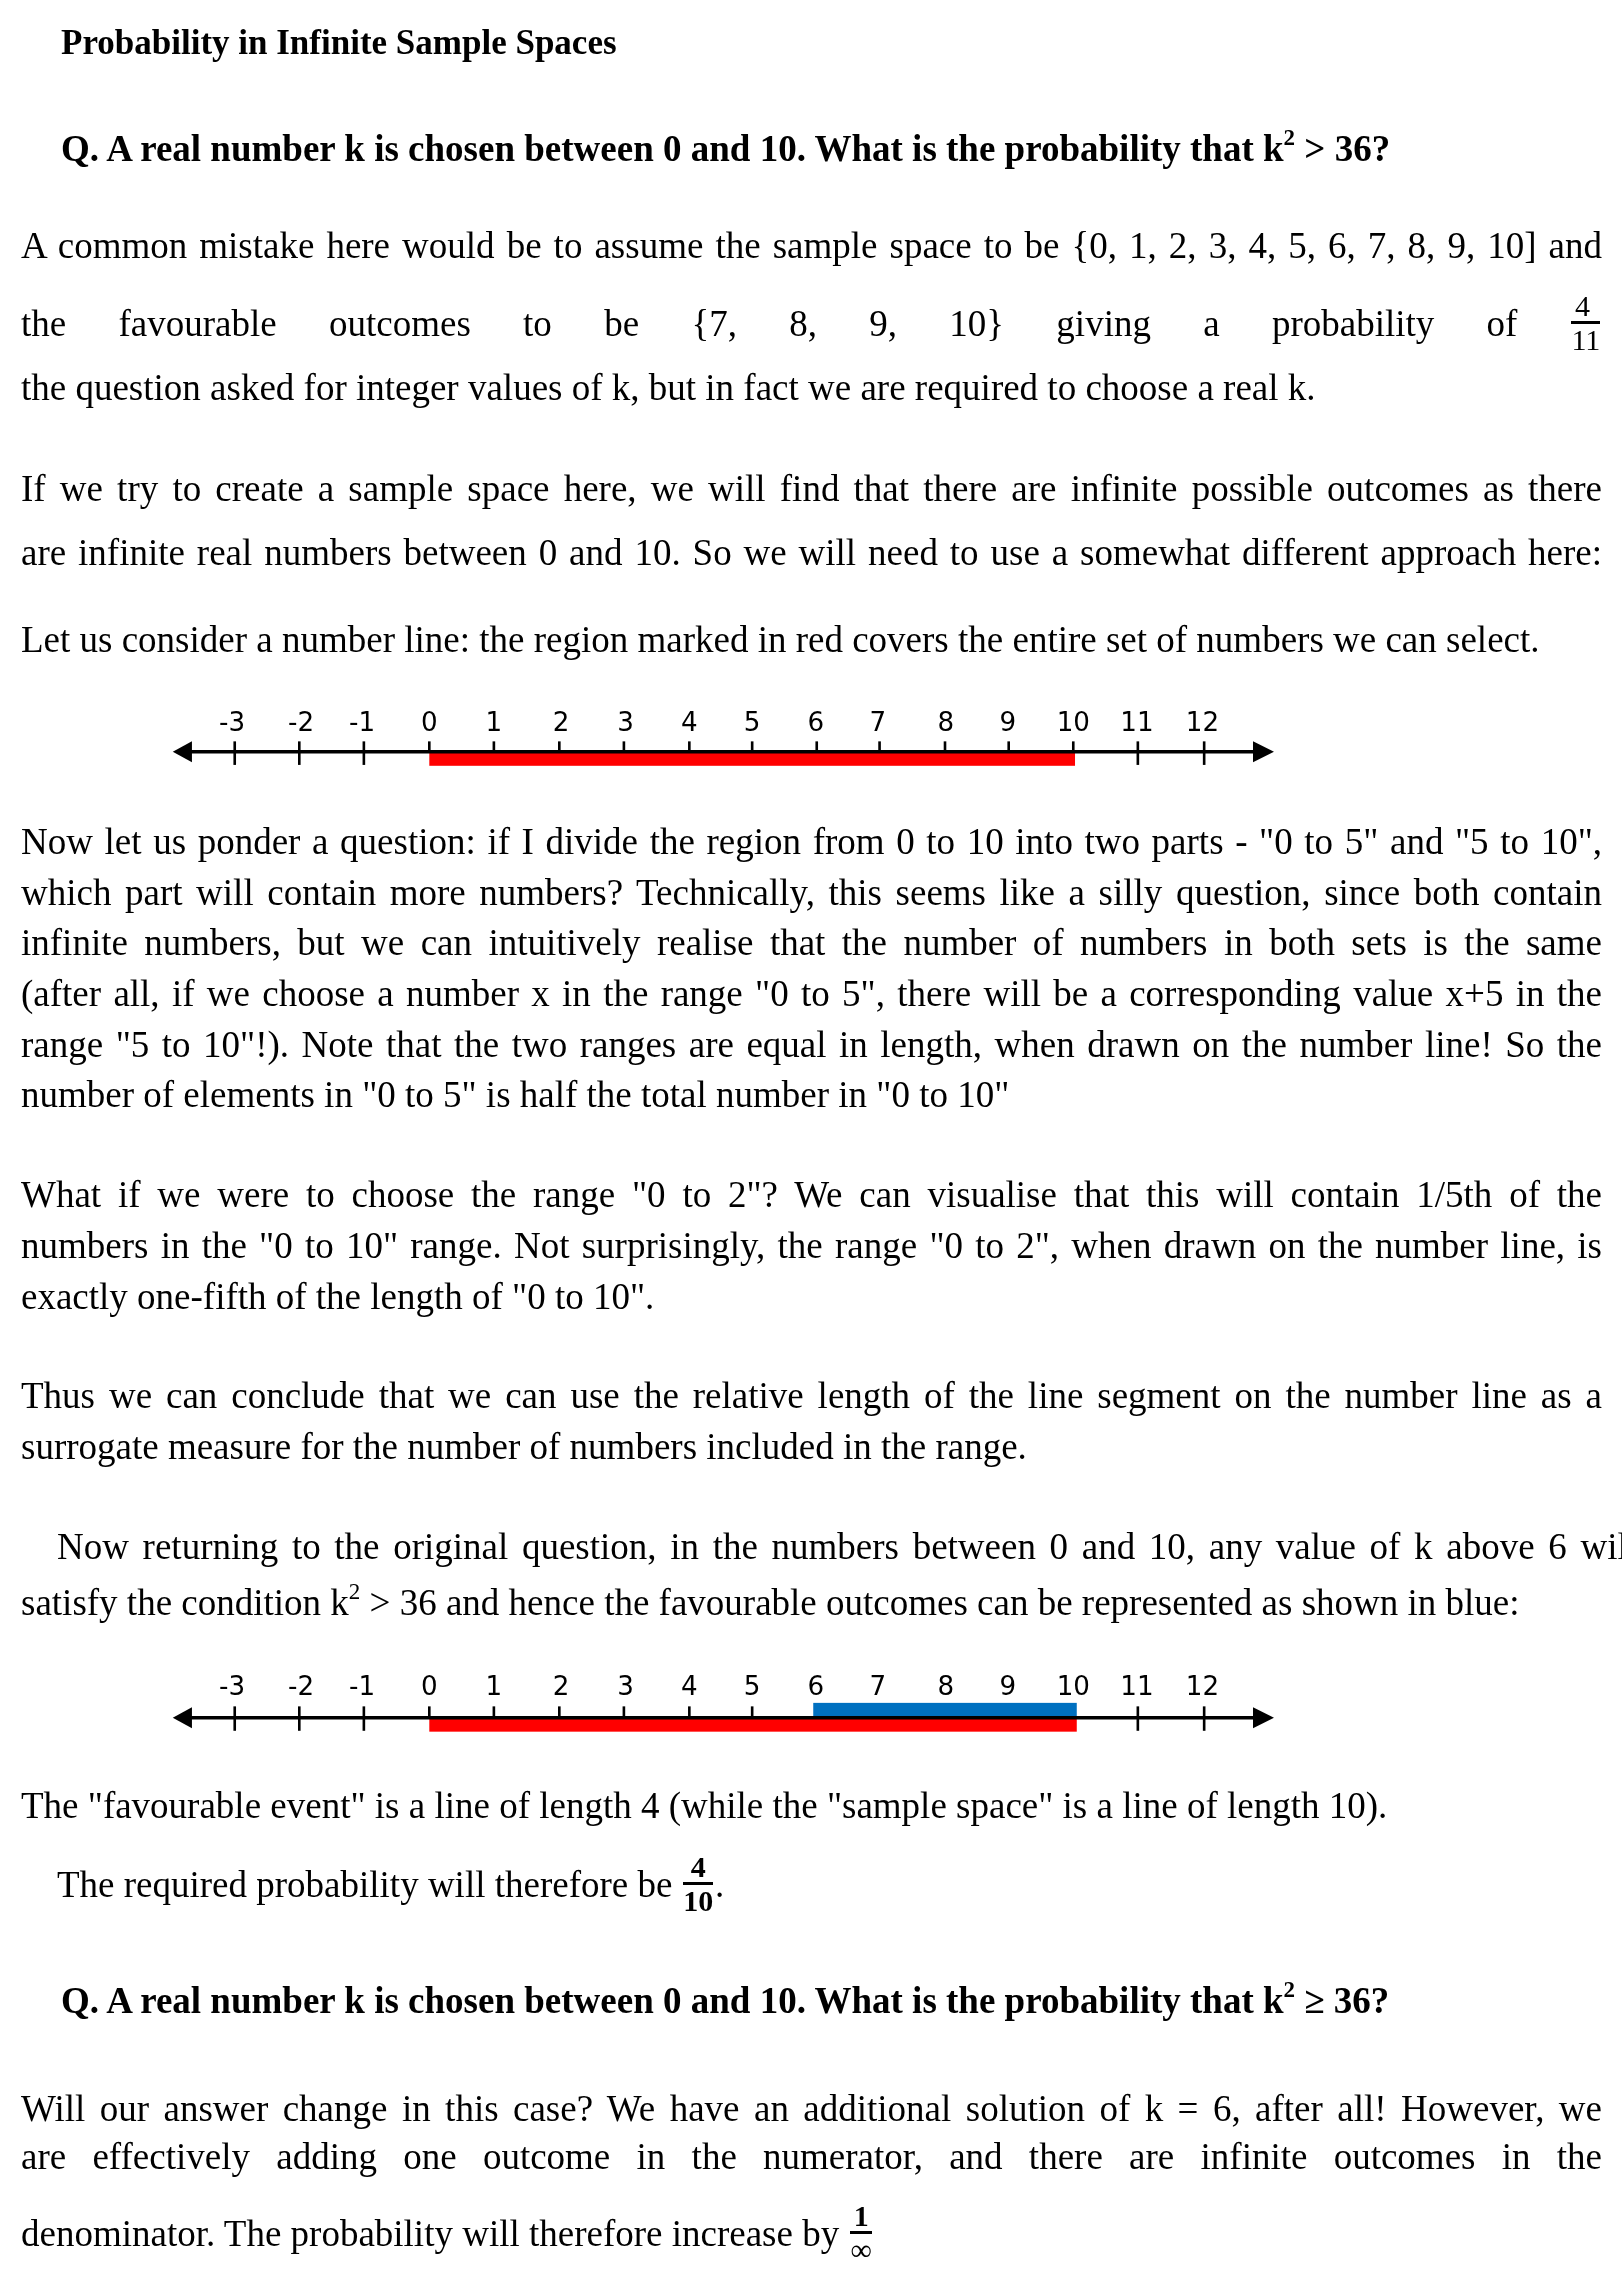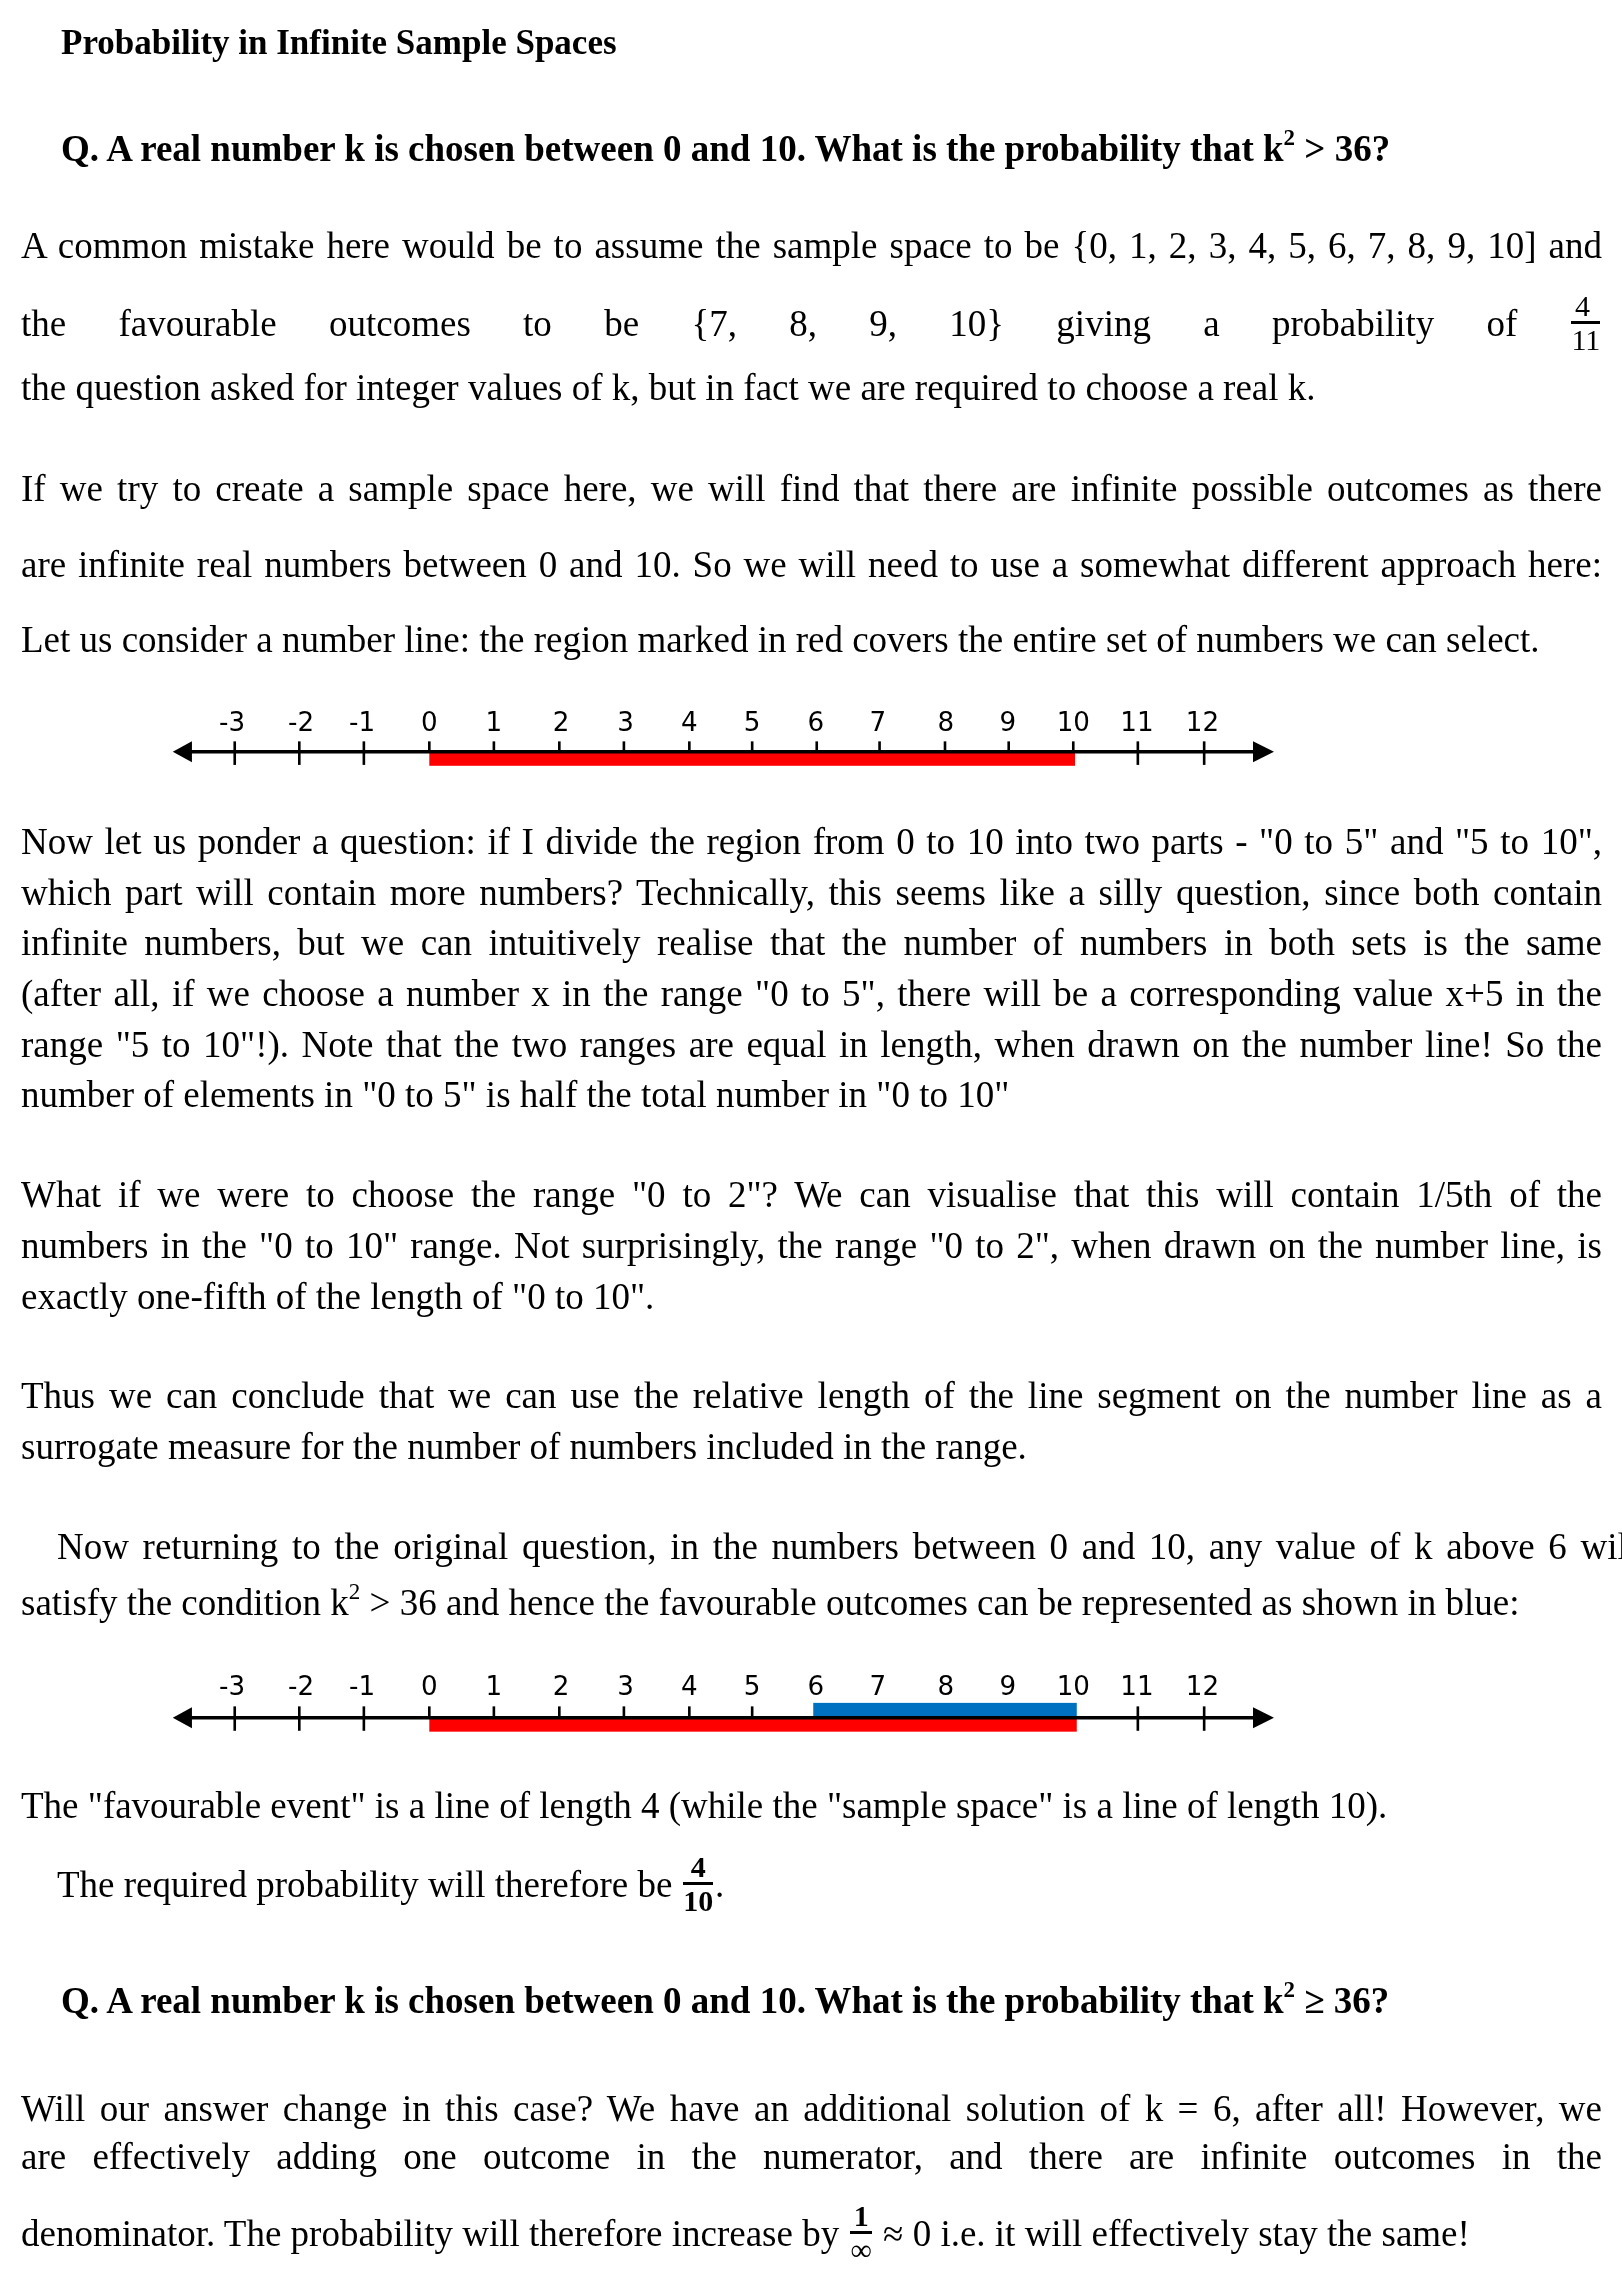--- a/index.html
+++ b/index.html
@@ -30,21 +30,21 @@
 </div>
 
 <div class="line just" style="top:224px;">A common mistake here would be to assume the sample space to be {0, 1, 2, 3, 4, 5, 6, 7, 8, 9, 10] and</div>
 <div class="line just" style="top:295px;">
   <span>the favourable outcomes to be {7, 8, 9, 10} giving a probability of</span>
   <span class="frac"><span class="num">4</span><span class="den">11</span></span>
 </div>
 <div class="line" style="top:366px;">the question asked for integer values of k, but in fact we are required to choose a real k.</div>
 
 <div class="line just" style="top:467px;">If we try to create a sample space here, we will find that there are infinite possible outcomes as there</div>
-<div class="line just" style="top:543px;">are infinite real numbers between 0 and 10. So we will need to use a somewhat different approach here:</div>
+<div class="line just" style="top:531px;">are infinite real numbers between 0 and 10. So we will need to use a somewhat different approach here:</div>
 
 <div class="line" style="top:618px;">Let us consider a number line: the region marked in red covers the entire set of numbers we can select.</div>
 
 <div class="nl" style="top:689px;">
   <svg width="1623" height="96" viewBox="0 0 1860 110" xmlns="http://www.w3.org/2000/svg">
 
     <rect x="492" y="71" width="740" height="17" fill="#FF0000"></rect>
 
     <line x1="215" y1="72" x2="1440" y2="72" stroke="#000" stroke-width="4"></line>
     <polygon points="198,72 220,60 220,84" fill="#000"></polygon>
@@ -155,15 +155,15 @@
 </div>
 
 <div class="line bold" style="top:1979px;">
   <span>Q. A real number k is chosen between 0 and 10. What is the probability that k</span><span class="sup">2</span><span> ≥ 36?</span>
 </div>
 
 <div class="line just" style="top:2087px;">Will our answer change in this case? We have an additional solution of k = 6, after all! However, we</div>
 <div class="line just" style="top:2135px;">are effectively adding one outcome in the numerator, and there are infinite outcomes in the</div>
 <div class="line" style="top:2205px;">
   <span>denominator. The probability will therefore increase by</span>
-  <span class="frac"><span class="num" style="font-weight:bold;">1</span><span class="den">∞</span></span><span> ≈ 0 i.e. it will effectively stay the same!</span>
+  <span class="frac"><span class="num" style="font-weight:bold;">1</span><span class="den">∞</span></span>
 </div>
 
 
 </body></html>

